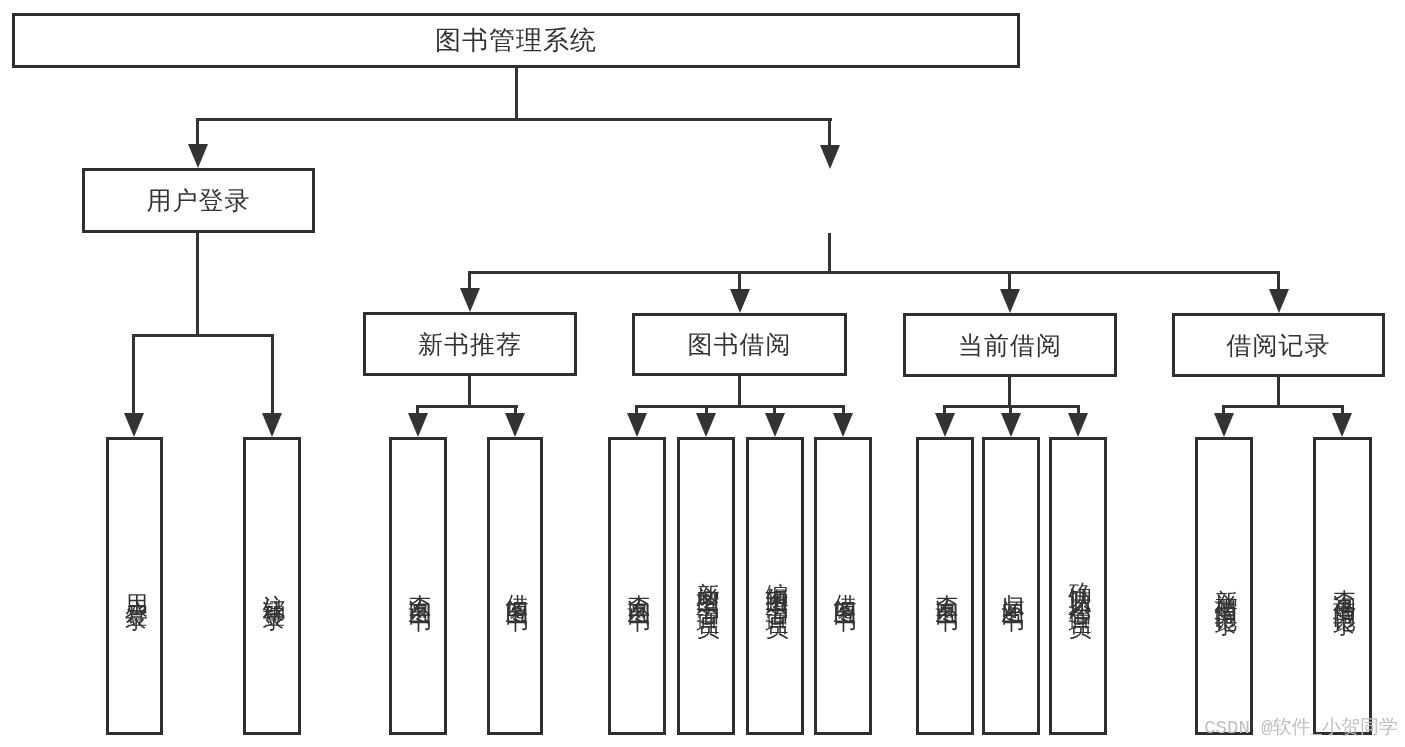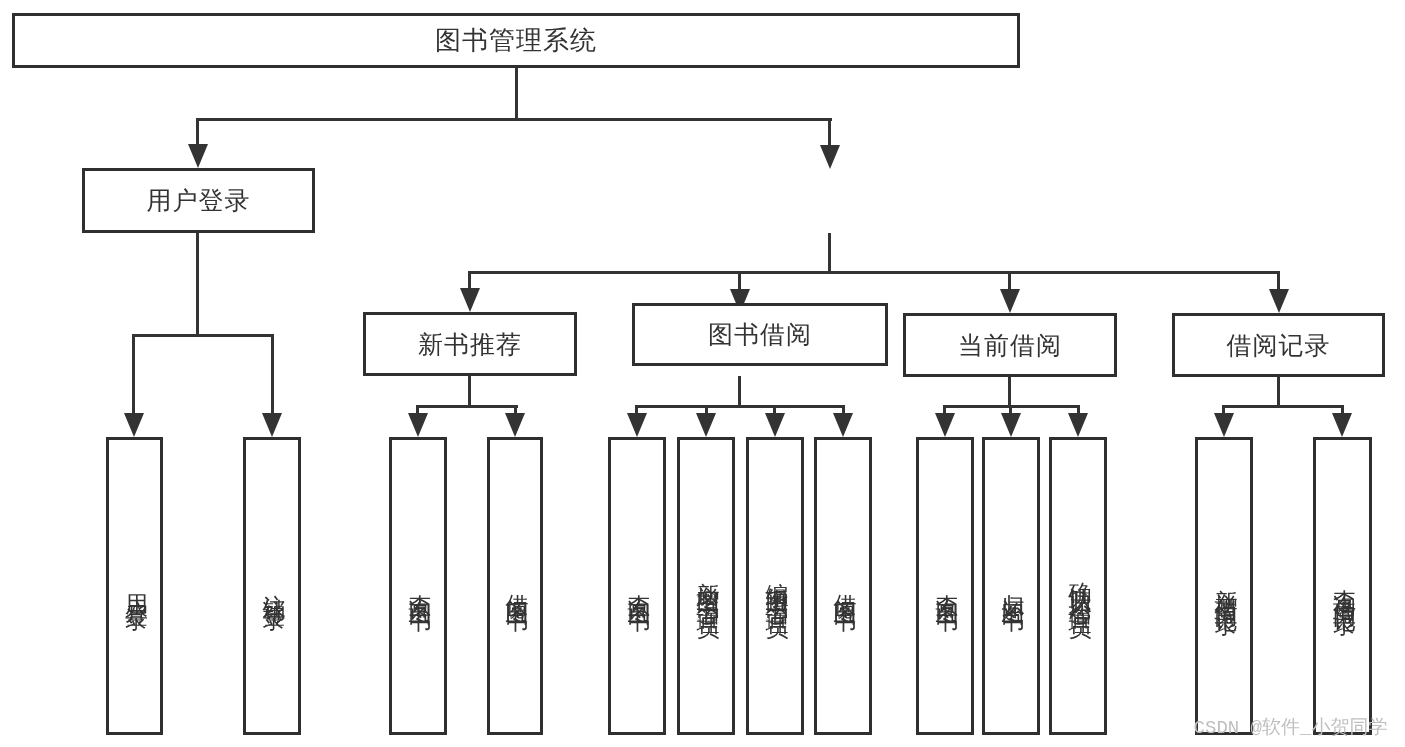--- a/index.html
+++ b/index.html
@@ -45,21 +45,21 @@
     border-left:10px solid transparent;
     border-right:10px solid transparent;
     border-top:24px solid #333333;
   }
   .watermark {
     position:absolute;
     left:1183px; top:714px;
     width:215px;
     color:#bfbfbf;
     font-size:19px;
-    text-align:center;
+    text-align:right;
     white-space:nowrap;
   }
   .title-root { font-size:26px; }
 </style>
 </head>
 <body>
 
 <div id="canvas">
 
   <div class="hbox title-root" style="left:12px; top:13px; width:1008px; height:55px;">
@@ -91,21 +91,21 @@
   <div class="ln" style="left:738px; top:271px; width:3px; height:20px;"></div>
   <div class="ah" style="left:730px; top:289px;"></div>
   <div class="ln" style="left:1008px; top:271px; width:3px; height:20px;"></div>
   <div class="ah" style="left:1000px; top:289px;"></div>
   <div class="ln" style="left:1277px; top:271px; width:3px; height:20px;"></div>
   <div class="ah" style="left:1269px; top:289px;"></div>
 
   <div class="hbox" style="left:363px; top:312px; width:214px; height:64px;text-align:center;">
     <span>新书推荐</span>
   </div>
-  <div class="hbox" style="left:632px; top:303px; width:256px; height:63px;">
+  <div class="hbox" style="left:632px; top:313px; width:215px; height:63px;">
     <span>图书借阅</span>
   </div>
   <div class="hbox" style="left:1172px; top:313px; width:213px; height:64px;">
     <span>借阅记录</span>
   </div>
   <div class="hbox" style="left:903px; top:313px; width:214px; height:64px;">
     <span>当前借阅</span>
   </div>
 
   <div class="ln" style="left:468px; top:376px; width:3px; height:32px;"></div>

